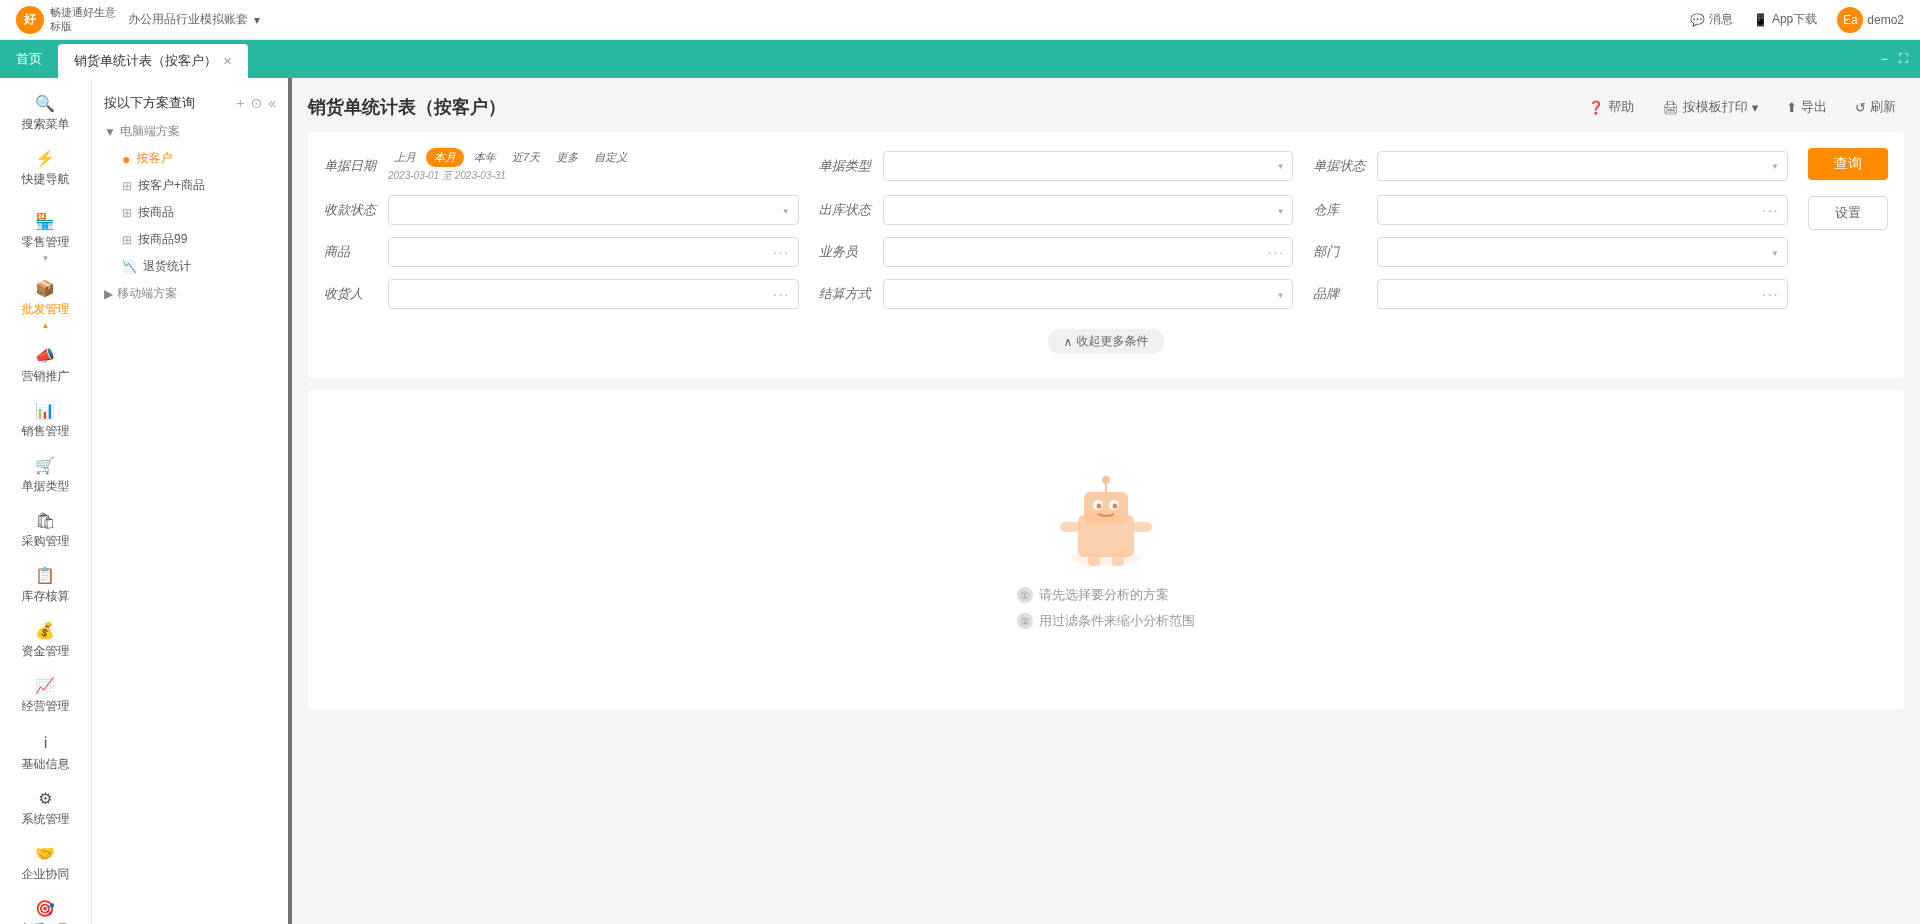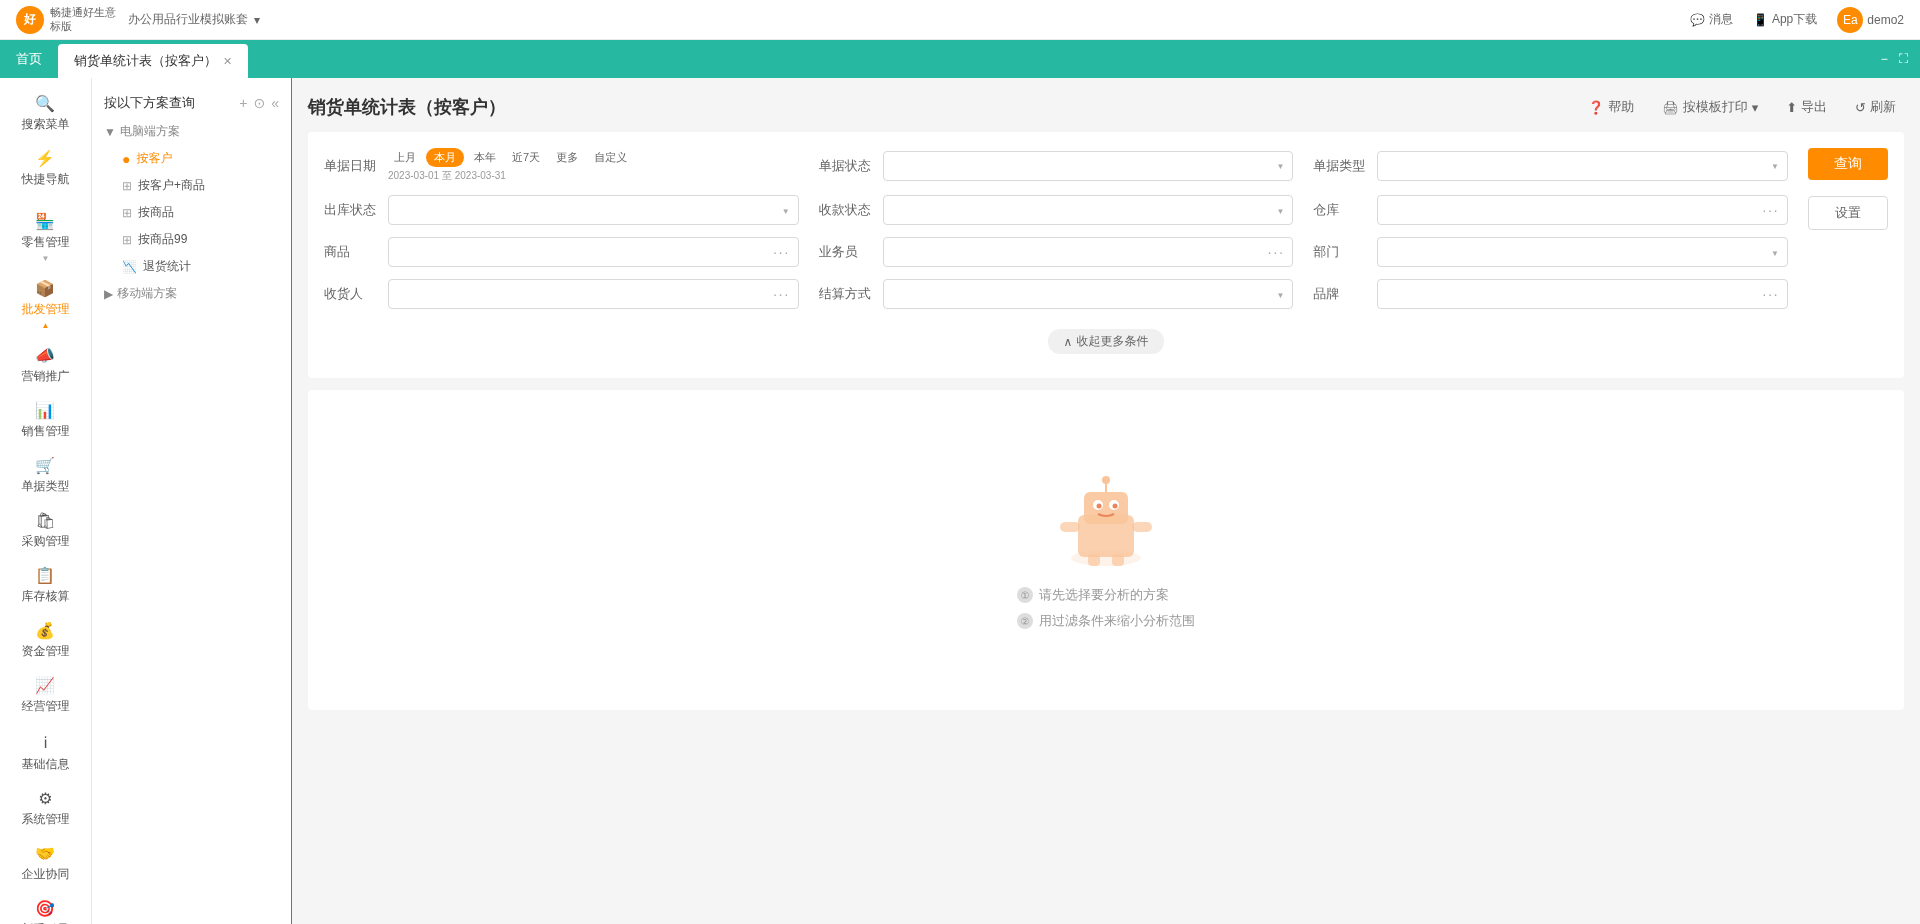--- a/index.html
+++ b/index.html
@@ -150,21 +150,21 @@
     .content-area {
       flex: 1;
       display: flex;
       overflow: hidden;
     }
 
     
     .left-panel {
       width: 200px;
       background: #fff;
-      border-right: 1px solid #737373;
+      border-right: 4px solid #737373;
       padding: 10px 0;
     }
     .panel-header {
       display: flex;
       align-items: center;
       justify-content: space-between;
       padding: 6px 12px;
       font-size: 13px;
       color: #333;
     }
@@ -235,20 +235,21 @@
       background: white;
       border-radius: 4px;
       padding: 16px;
       margin-bottom: 12px;
     }
     .filter-row {
       display: grid;
       grid-template-columns: repeat(3, 1fr);
       gap: 12px 20px;
       margin-bottom: 12px;
+      font-style: italic;
     }
     .filter-field {
       display: flex;
       align-items: center;
       gap: 8px;
     }
     .filter-label {
       font-size: 13px;
       color: #666;
       white-space: nowrap;
@@ -583,48 +584,48 @@
                     <span class="date-tab">本年</span>
                     <span class="date-tab">近7天</span>
                     <span class="date-tab">更多</span>
                     <span class="date-tab">自定义</span>
                   </div>
                   <div class="date-range-text">2023-03-01 至 2023-03-31</div>
                 </div>
               </div>
 
               <div class="filter-field">
+                <span class="filter-label">单据类型</span>
+                <div class="filter-control">
+                  <span class="filter-control-text"></span>
+                  <span class="filter-control-arrow chevron-down"></span>
+                </div>
+              </div>
+
+              <div class="filter-field">
                 <span class="filter-label">单据状态</span>
                 <div class="filter-control">
                   <span class="filter-control-text"></span>
                   <span class="filter-control-arrow chevron-down"></span>
                 </div>
               </div>
-
-              <div class="filter-field">
-                <span class="filter-label">单据类型</span>
+            </div>
+
+            <div class="filter-row">
+
+              <div class="filter-field">
+                <span class="filter-label">收款状态</span>
                 <div class="filter-control">
                   <span class="filter-control-text"></span>
                   <span class="filter-control-arrow chevron-down"></span>
                 </div>
               </div>
-            </div>
-
-            <div class="filter-row">
 
               <div class="filter-field">
                 <span class="filter-label">出库状态</span>
-                <div class="filter-control">
-                  <span class="filter-control-text"></span>
-                  <span class="filter-control-arrow chevron-down"></span>
-                </div>
-              </div>
-
-              <div class="filter-field">
-                <span class="filter-label">收款状态</span>
                 <div class="filter-control">
                   <span class="filter-control-text"></span>
                   <span class="filter-control-arrow chevron-down"></span>
                 </div>
               </div>
 
               <div class="filter-field">
                 <span class="filter-label">仓库</span>
                 <div class="filter-control">
                   <span class="filter-control-text"></span>

